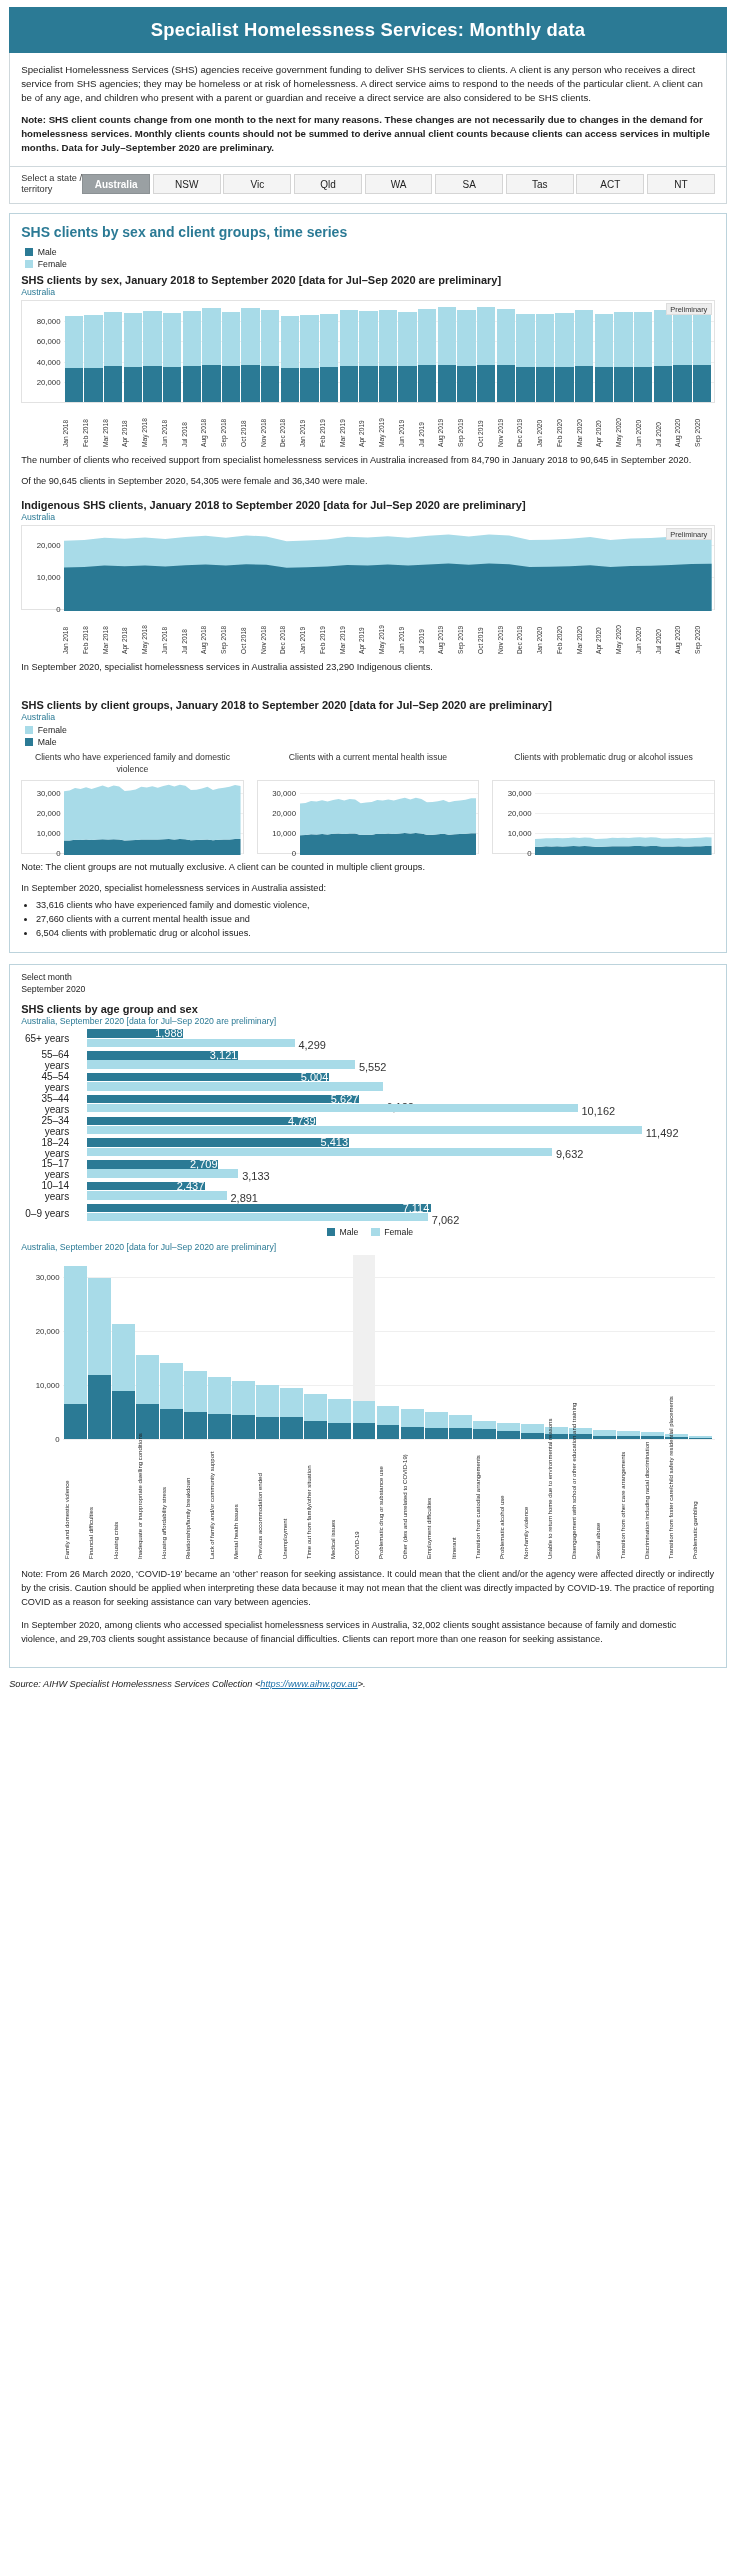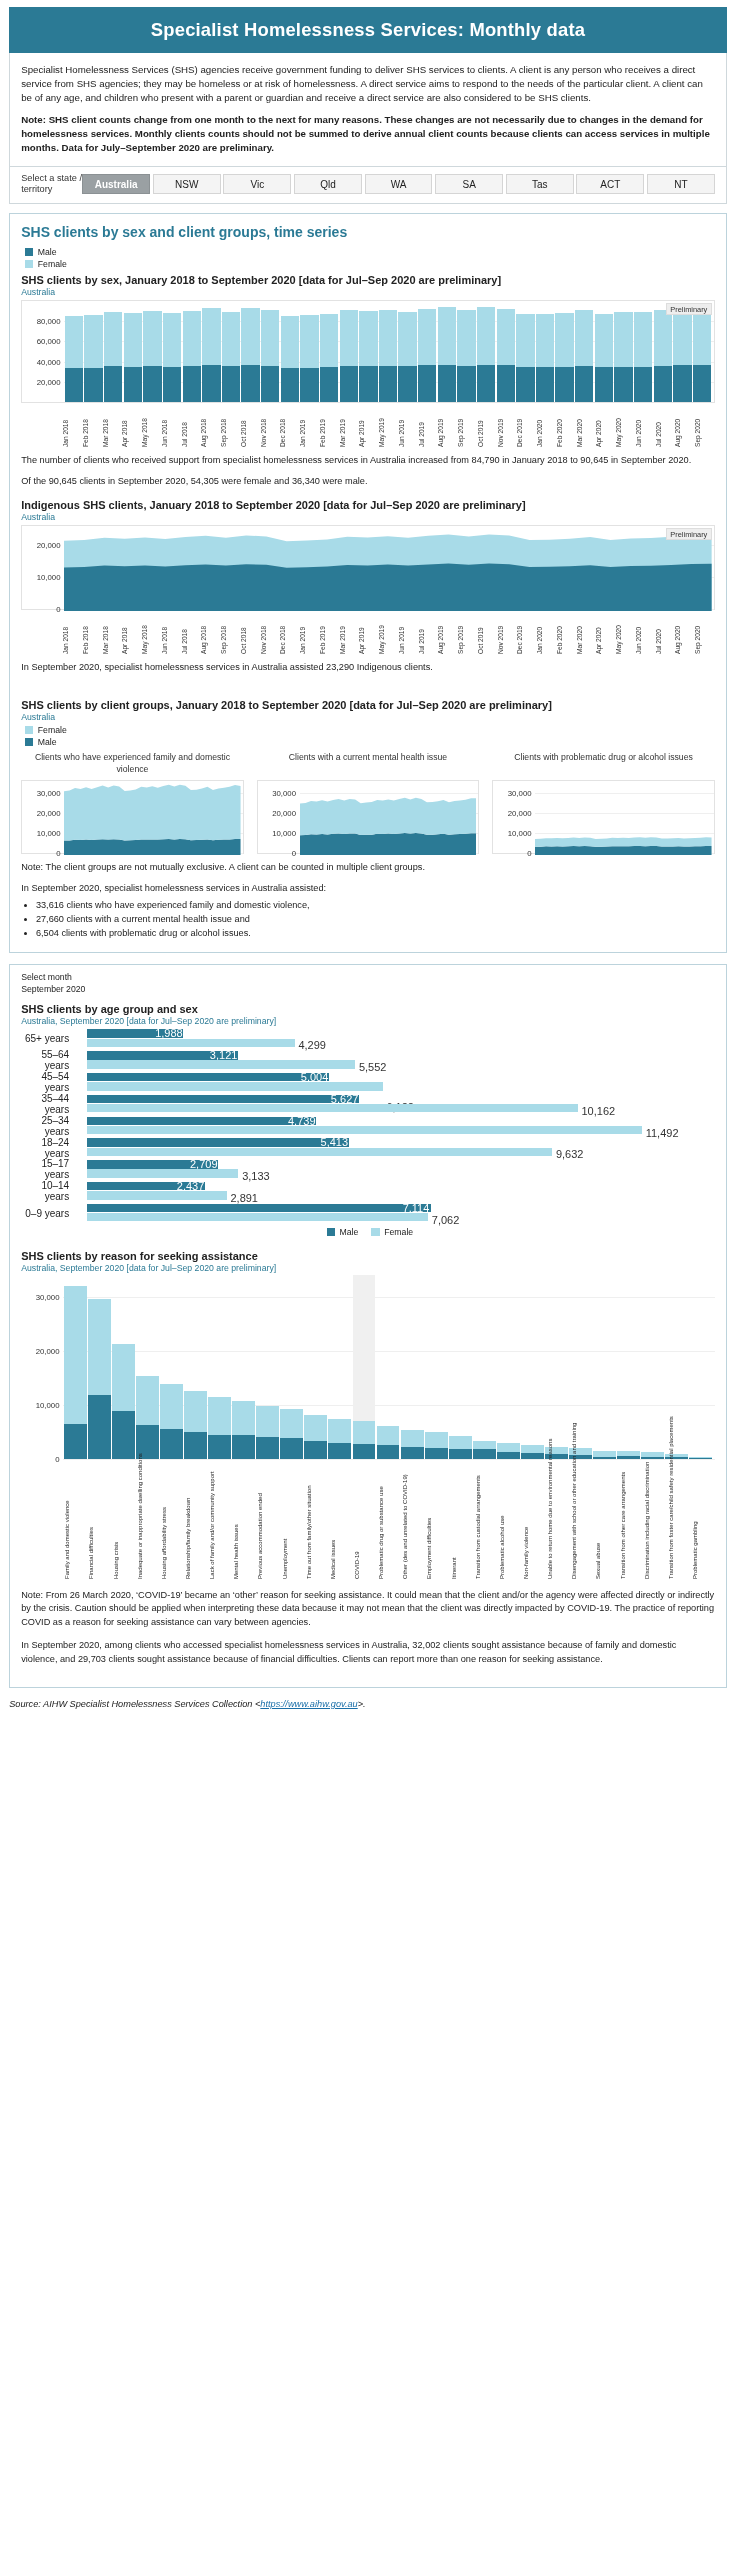--- a/index.html
+++ b/index.html
@@ -590,21 +590,20 @@
       <div class="legend-item">
         <span class="swatch" style="background:#2b7a95"></span>
         <span>Male</span>
       </div>
       <div class="legend-item">
         <span class="swatch" style="background:#a8dbe8"></span>
         <span>Female</span>
       </div>
     </div>
 
-    <div class="chart-title" style="margin-top:13px">SHS clients by reason for seeking assistance</div>
     <div class="chart-sub">Australia, September 2020 [data for Jul–Sep 2020 are preliminary]</div>
 
     <div class="plot" id="chart5" style="height:184px;border:none;">
         <div class="gridline" style="top: 184px;"></div>
         <div class="gridline" style="top: 130px;"></div>
         <div class="gridline" style="top: 76px;"></div>
         <div class="gridline" style="top: 21.6px;"></div>
         <div class="yaxis">
           <div class="ytick" style="top: 184px;">0</div>
           <div class="ytick" style="top: 130px;">10,000</div>

